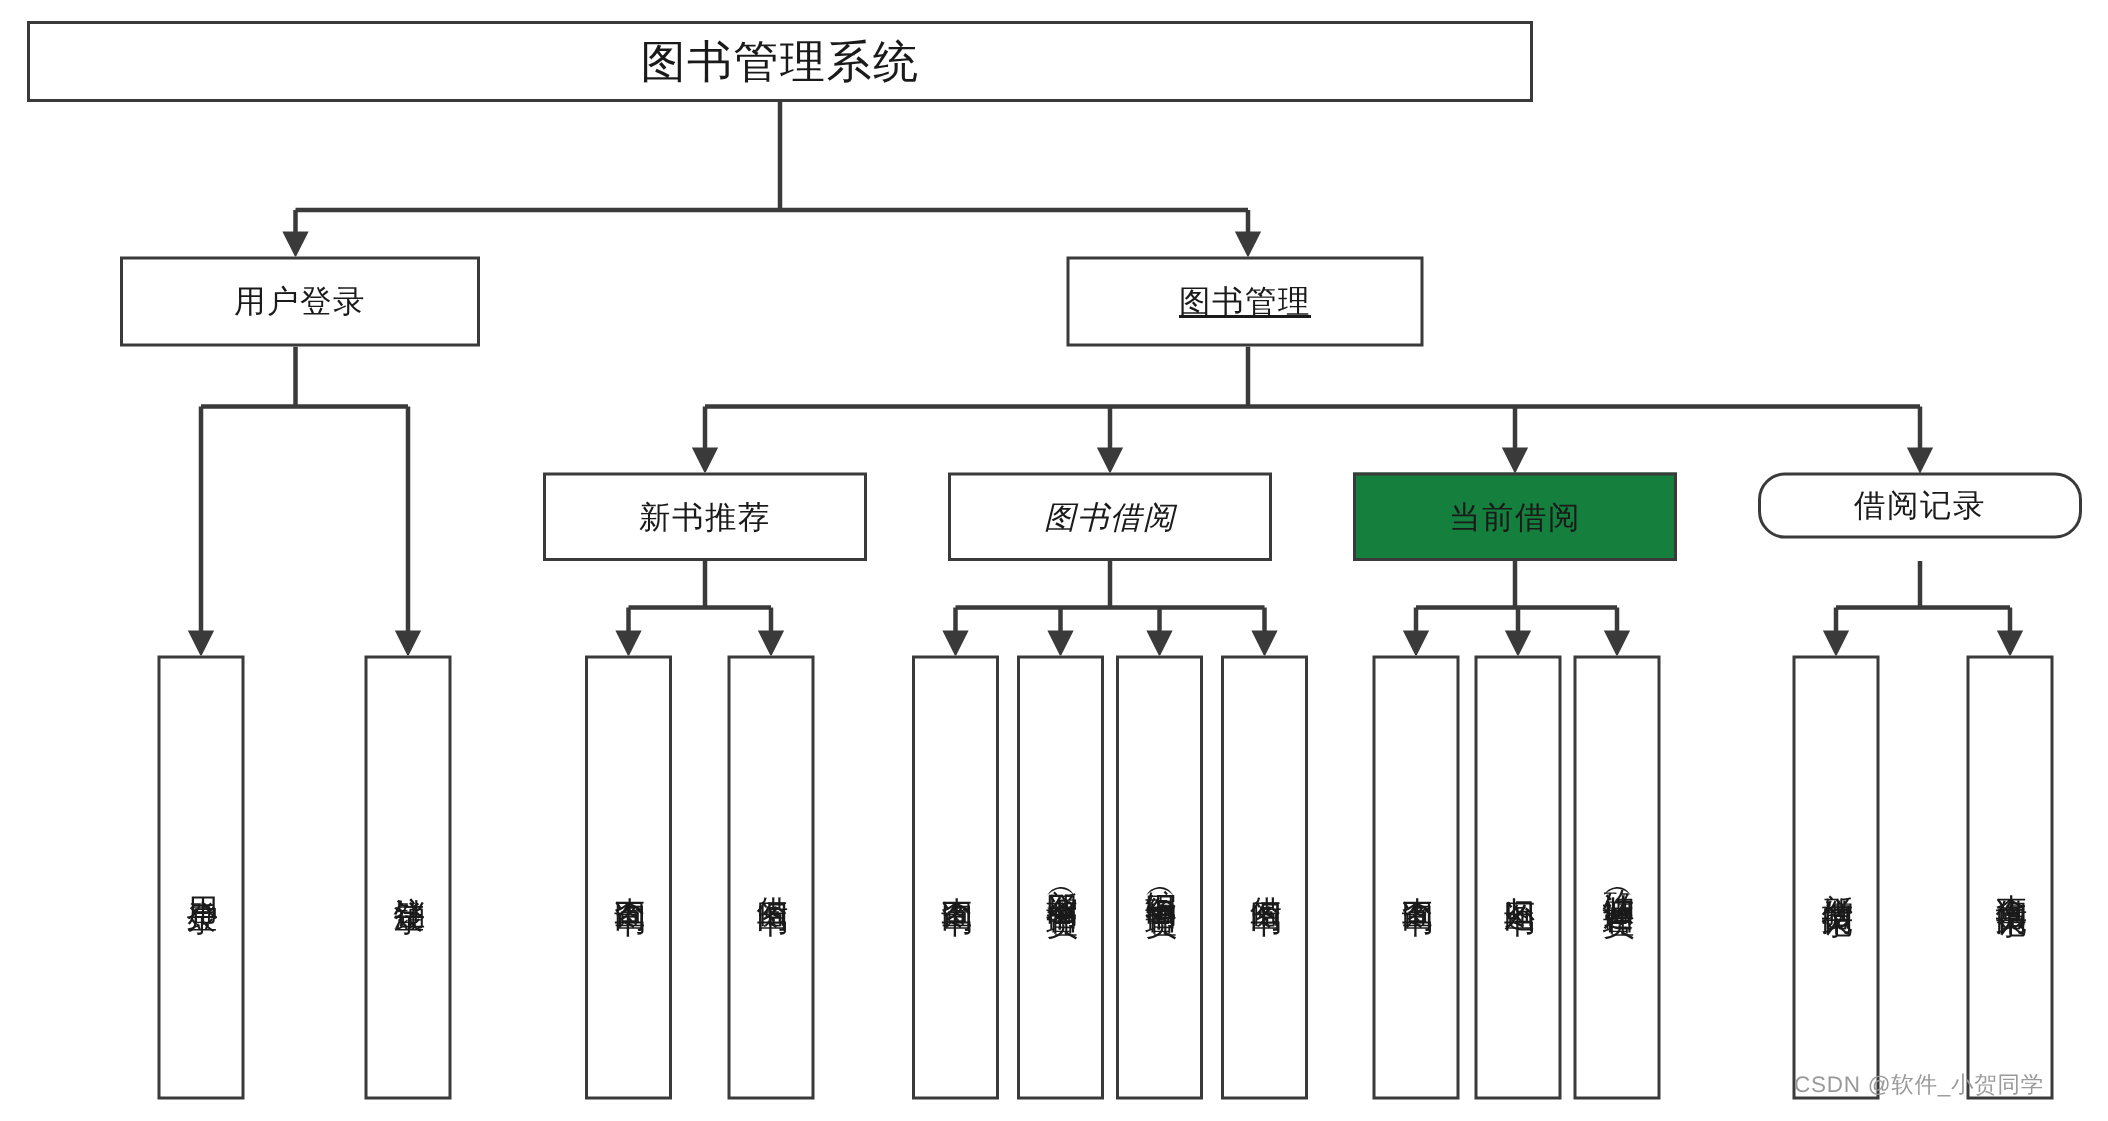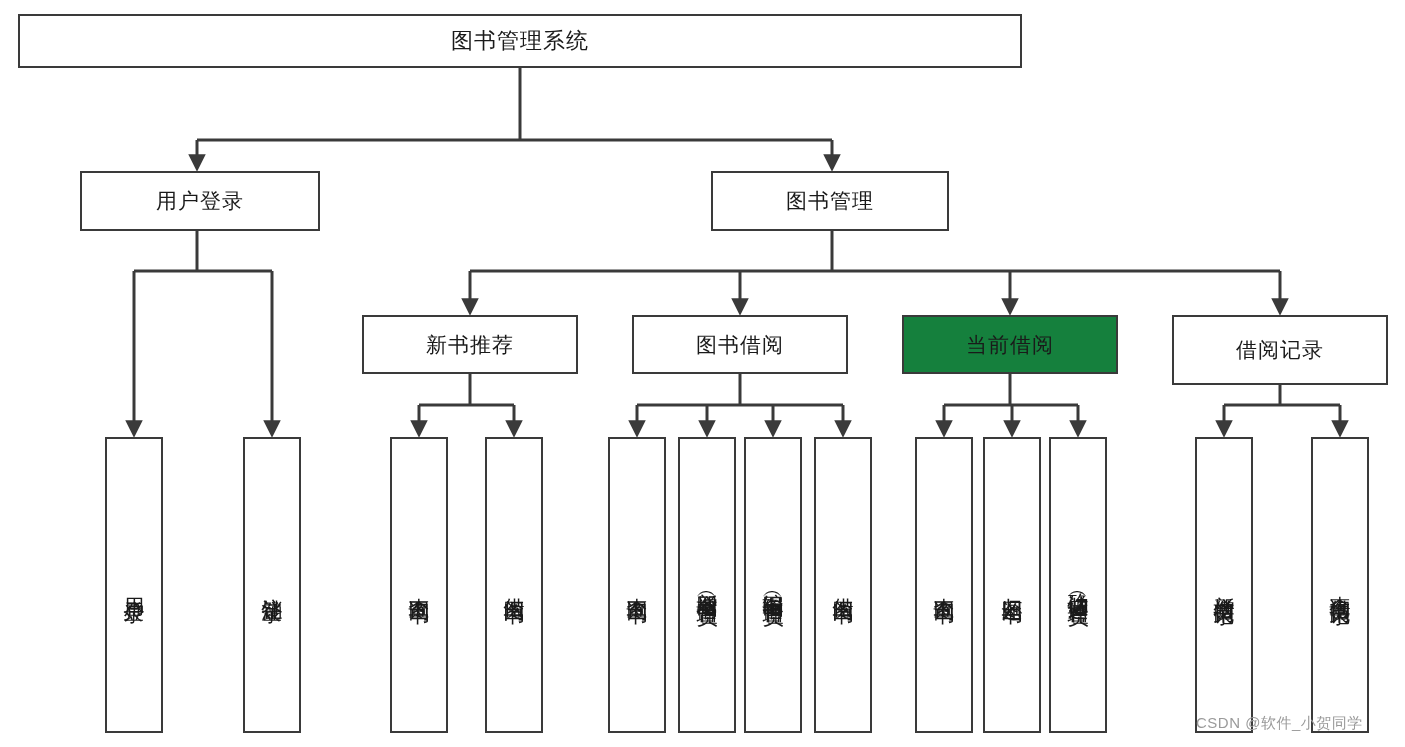--- a/index.html
+++ b/index.html
@@ -49,21 +49,21 @@
     line-height: 1.05;
     padding-top: 6px;
     padding-bottom: 6px;
   }
   .node.vertical .label {
     writing-mode: vertical-rl;
     text-orientation: upright;
     white-space: nowrap;
   }
   .node.root {
-    font-size: 22px;
+    font-size: 30px;
     text-align: center;
   }
   .watermark {
     position: absolute;
     font-size: 15px;
     color: #9a9a9a;
     white-space: nowrap;
     letter-spacing: 0.5px;
   }
 </style>
@@ -122,34 +122,34 @@
     </g>
   </svg>
 
   <div class="node horizontal root" style="left: 18px; top: 14px; width: 1004px; height: 54px; border-color: rgb(58, 58, 58); background: rgb(255, 255, 255); color: rgb(26, 26, 26);">
     <span class="label">图书管理系统</span>
   </div>
 
   <div class="node horizontal" style="left: 80px; top: 171px; width: 240px; height: 60px; border-color: rgb(58, 58, 58); background: rgb(255, 255, 255); color: rgb(26, 26, 26);">
     <span class="label">用户登录</span>
   </div>
-  <div class="node horizontal" style="left: 711px; top: 171px; width: 238px; height: 60px; border-color: rgb(58, 58, 58); background: rgb(255, 255, 255); color: rgb(26, 26, 26);">
+  <div class="node horizontal" style="left: 711px; top: 171px; width: 238px; height: 60px; border-color: rgb(58, 58, 58); background: rgb(255, 255, 255); color: rgb(26, 26, 26); text-decoration: underline;">
     <span class="label">图书管理</span>
   </div>
 
   <div class="node horizontal" style="left: 362px; top: 315px; width: 216px; height: 59px; border-color: rgb(58, 58, 58); background: rgb(255, 255, 255); color: rgb(26, 26, 26); text-align: center;">
     <span class="label">新书推荐</span>
   </div>
-  <div class="node horizontal" style="left: 632px; top: 315px; width: 216px; height: 59px; border-color: rgb(58, 58, 58); background: rgb(255, 255, 255); color: rgb(26, 26, 26);">
+  <div class="node horizontal" style="left: 632px; top: 315px; width: 216px; height: 59px; border-color: rgb(58, 58, 58); background: rgb(255, 255, 255); color: rgb(26, 26, 26); font-style: italic;">
     <span class="label">图书借阅</span>
   </div>
   <div class="node horizontal" style="left: 902px; top: 315px; width: 216px; height: 59px; border-color: rgb(58, 58, 58); background: #15803d; color: rgb(26, 26, 26);">
     <span class="label">当前借阅</span>
   </div>
-  <div class="node horizontal" style="left: 1172px; top: 315px; width: 216px; height: 70px; border-color: rgb(58, 58, 58); background: rgb(255, 255, 255); color: rgb(26, 26, 26);">
+  <div class="node horizontal" style="left: 1172px; top: 315px; width: 216px; height: 44px; border-color: rgb(58, 58, 58); background: rgb(255, 255, 255); color: rgb(26, 26, 26); border-radius: 18px;">
     <span class="label">借阅记录</span>
   </div>
 
   <div class="node vertical" style="left: 105px; top: 437px; width: 58px; height: 296px; border-color: rgb(58, 58, 58); background: rgb(255, 255, 255); color: rgb(26, 26, 26);">
     <span class="label">用户登录</span>
   </div>
   <div class="node vertical" style="left: 243px; top: 437px; width: 58px; height: 296px; border-color: rgb(58, 58, 58); background: rgb(255, 255, 255); color: rgb(26, 26, 26);">
     <span class="label">注销登录</span>
   </div>
 

